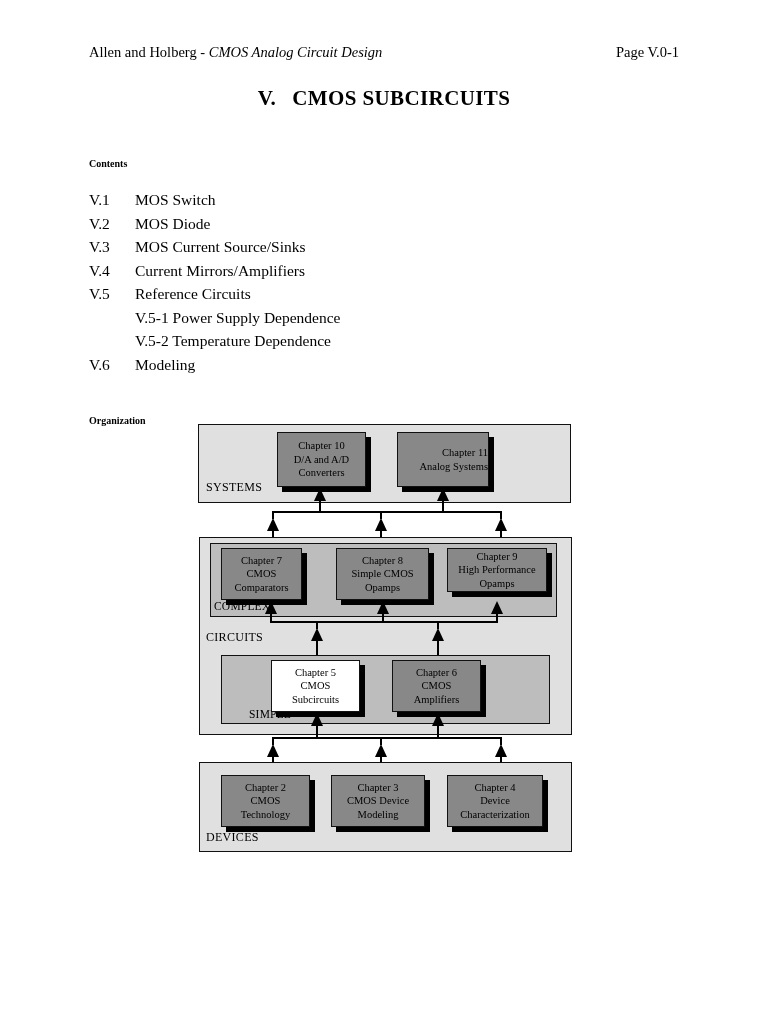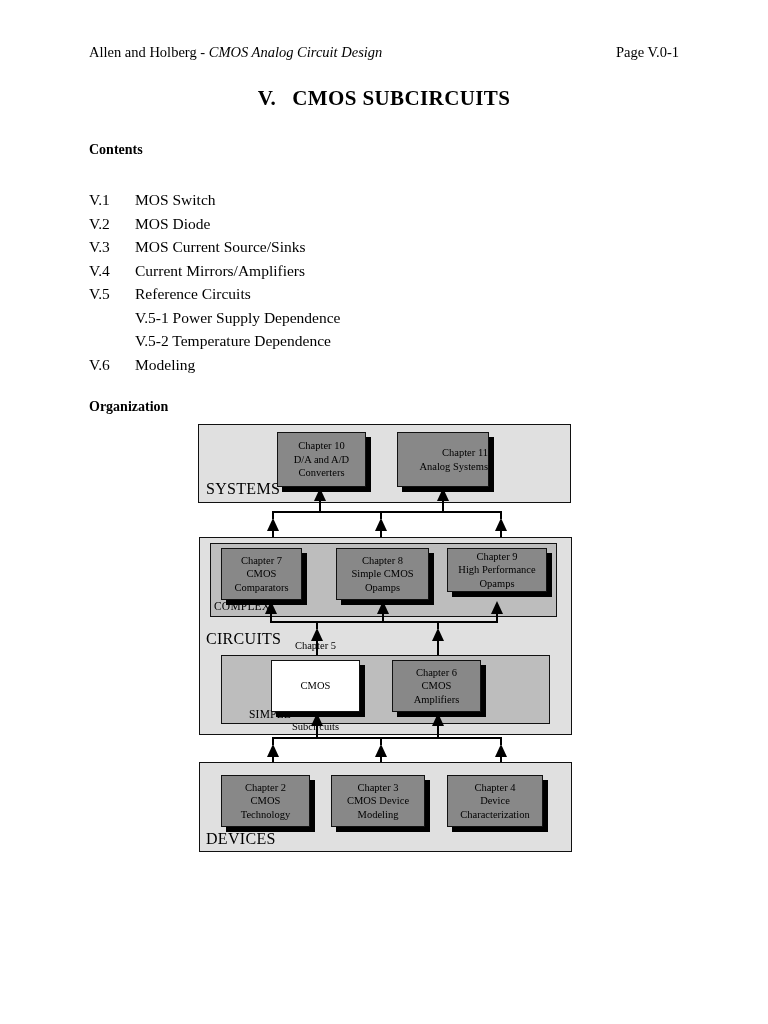--- a/index.html
+++ b/index.html
@@ -9,35 +9,35 @@
   
   .hdr{position:absolute;left:89px;top:44px;width:590px;height:20px;font-size:14.5px;}
   .hdr-left{position:absolute;left:0;top:0;white-space:nowrap;}
   .hdr-left i{font-style:italic;}
   .hdr-right{position:absolute;right:0;top:0;white-space:nowrap;}
 
   .doc-title{position:absolute;left:0;right:0;top:86px;text-align:center;
              font-size:21px;font-weight:bold;letter-spacing:.4px;}
   .doc-title .numpart{margin-right:16px;}
 
-  .sec-head{position:absolute;font-size:14px;font-weight:bold;}
+  .sec-head{position:absolute;font-size:10px;font-weight:bold;margin-top:16px;}
   #contents-head{left:89px;top:142px;}
   #org-head{left:89px;top:399px;}
 
   
   .toc{position:absolute;left:89px;top:188px;width:420px;font-size:15.5px;}
   .toc-row{height:23.5px;line-height:23.5px;white-space:nowrap;}
   .toc-num{display:inline-block;width:46px;}
   .toc-sub{padding-left:46px;}
 
   
   #diagram{position:absolute;left:0;top:0;width:768px;height:1024px;}
   .band{position:absolute;background:#e0e0e0;border:1.6px solid #111;box-sizing:border-box;}
   .subband{position:absolute;background:#bdbdbd;border:1.6px solid #111;box-sizing:border-box;}
-  .band-label{position:absolute;font-size:16px;letter-spacing:.3px;white-space:nowrap;}
+  .band-label{position:absolute;font-size:12px;letter-spacing:.3px;white-space:nowrap;}
   .sub-label{position:absolute;font-size:11.5px;letter-spacing:.2px;white-space:nowrap;}
 
   .chip{position:absolute;background:#888888;border:1.4px solid #111;box-sizing:border-box;
         box-shadow:5px 5px 0 0 #000;display:flex;flex-direction:column;
         align-items:center;justify-content:center;text-align:center;
         font-size:10.5px;line-height:13.5px;}
   .chip.white{background:#ffffff;}
   .chip span{display:block;white-space:nowrap;}
 
   .vline{position:absolute;background:#000;width:2px;}
@@ -146,21 +146,21 @@
   <div class="vline" style="left:316px;top:621px;height:8px;"></div>
   <div class="vline" style="left:437px;top:621px;height:8px;"></div>
   <div class="arrow" style="left:311px;top:628px;"></div>
   <div class="arrow" style="left:432px;top:628px;"></div>
   <div class="vline" style="left:316px;top:640px;height:21px;"></div>
   <div class="vline" style="left:437px;top:640px;height:21px;"></div>
 
   <div class="subband" style="left:221px;top:655px;width:329px;height:69px;"></div>
   <div class="sub-label" style="left:249px;top:708px;">SIMPLE</div>
 
-  <div class="chip white" style="left:271px;top:660px;width:89px;height:52px;gap:27px;">
+  <div class="chip white" style="left:271px;top:660px;width:89px;height:52px;">
     <span>Chapter 5</span>
     <span>CMOS</span>
     <span>Subcircuits</span>
   </div>
   <div class="chip" style="left:392px;top:660px;width:89px;height:52px;">
     <span>Chapter 6</span>
     <span>CMOS</span>
     <span>Amplifiers</span>
   </div>
 

